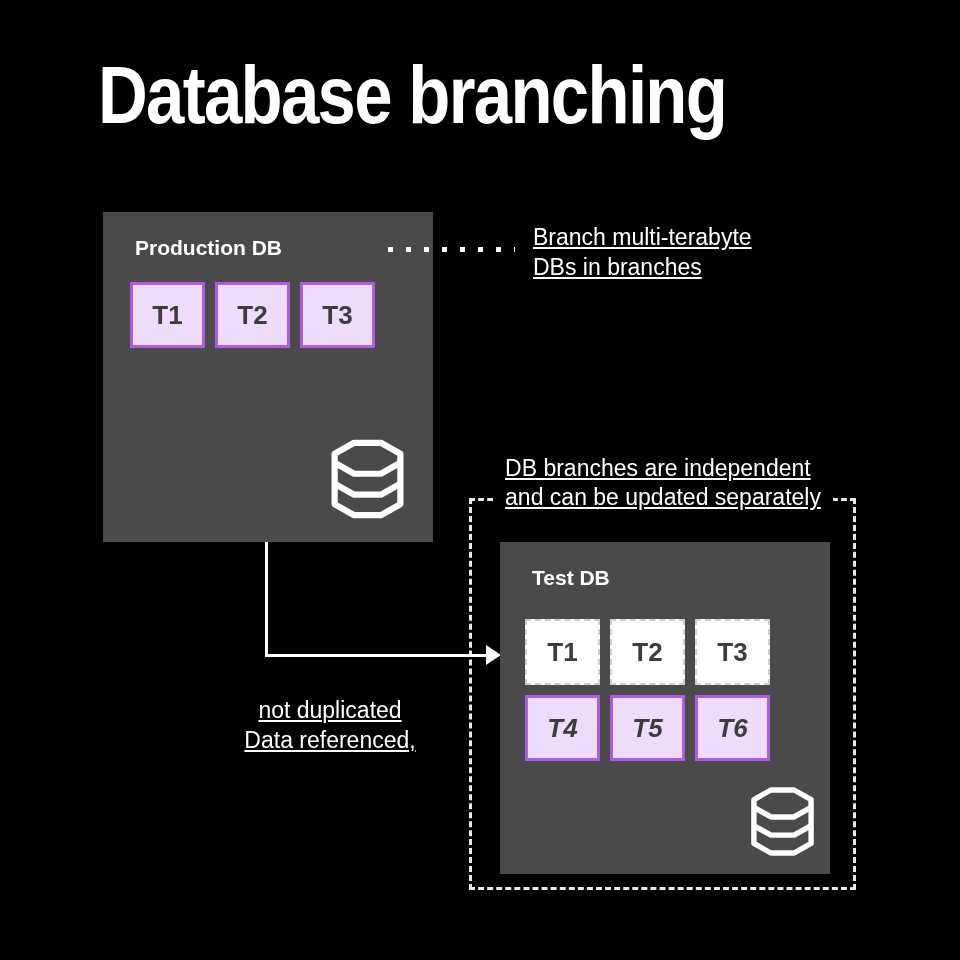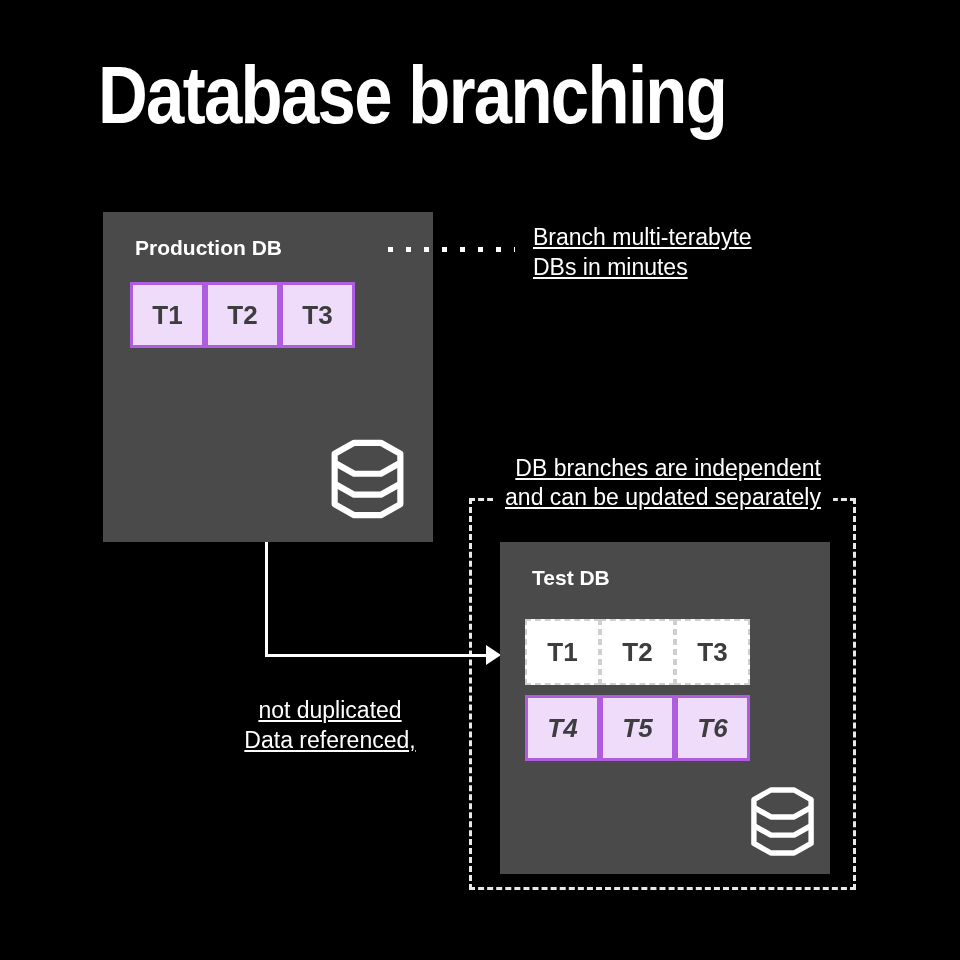--- a/index.html
+++ b/index.html
@@ -9,21 +9,21 @@
   }
   .title{
     position:absolute;left:98px;top:52px;
     font-size:82px;font-weight:bold;letter-spacing:-2px;line-height:1.05;
     white-space:nowrap;transform:scaleX(.84);transform-origin:left top;color:#fff;
   }
   .db-box{position:absolute;background:#4a4a4a;}
   .db-box.production{left:103px;top:212px;width:330px;height:330px;}
   .db-box.test{left:500px;top:542px;width:330px;height:332px;}
   .db-label{position:absolute;left:32px;top:24px;font-size:21px;font-weight:bold;color:#fff;white-space:nowrap;}
-  .table-row{position:absolute;display:flex;}
+  .table-row{position:absolute;display:flex;gap:10px;}
   .production .table-row{left:27px;top:70px;}
   .test .table-row.row1{left:25px;top:77px;}
   .test .table-row.row2{left:25px;top:153px;font-style:italic;}
   .table-chip{
     width:75px;height:66px;box-sizing:border-box;
     display:flex;align-items:center;justify-content:center;
     font-size:26px;font-weight:bold;color:#3d3d3d;
   }
   .chip-lavender{background:#eedcfa;border:3px solid #b05ce0;}
   .chip-white{background:#ffffff;border:2px dashed #cfcfcf;}
@@ -32,21 +32,21 @@
   .test .db-icon{left:251px;top:242px;width:63px;height:75px;}
   .db-icon svg{width:100%;height:100%;display:block;}
   .dotted-line{
     position:absolute;left:388px;top:247px;width:127px;height:5px;
     background:repeating-linear-gradient(90deg,#fff 0 5px,transparent 5px 18px);
   }
   .note{position:absolute;color:#fff;font-size:23px;line-height:30px;text-decoration:underline;}
   .note-branch{left:533px;top:222px;text-align:left;}
   .note-independent{
     left:663px;top:452px;transform:translateX(-50%);
-    text-align:right;background:#000;padding:2px 12px;line-height:29px;white-space:nowrap;
+    text-align:left;background:#000;padding:2px 12px;line-height:29px;white-space:nowrap;
   }
   .note-referenced{left:330px;top:695px;transform:translateX(-50%);text-align:center;white-space:nowrap;}
   .dashed-scope{
     position:absolute;left:469px;top:498px;width:387px;height:392px;
     box-sizing:border-box;border:3px dashed #e9e9e9;
   }
   .arrow-v{position:absolute;left:265px;top:542px;width:3px;height:114px;background:#fff;}
   .arrow-h{position:absolute;left:265px;top:654px;width:221px;height:3px;background:#fff;}
   .arrow-head{
     position:absolute;left:486px;top:645px;width:0;height:0;
@@ -72,21 +72,21 @@
         <path d="M24 4 H52 L72.5 15.5 V68.5 L52 80 H24 L3.5 68.5 V15.5 Z"></path>
         <path d="M3.5 25 L24 36.5 H52 L72.5 25"></path>
         <path d="M3.5 47 L24 58.5 H52 L72.5 47"></path>
       </svg>
     </div>
   </div>
 
   <div class="dotted-line"></div>
   <div class="note note-branch">
     <div>Branch multi-terabyte</div>
-    <div>DBs in minutes</div>
+    <div>DBs in branches</div>
   </div>
 
   <div class="dashed-scope"></div>
   <div class="note note-independent">
     <div>DB branches are independent</div>
     <div>and can be updated separately</div>
   </div>
 
   <div class="arrow-v"></div>
   <div class="arrow-h"></div>

